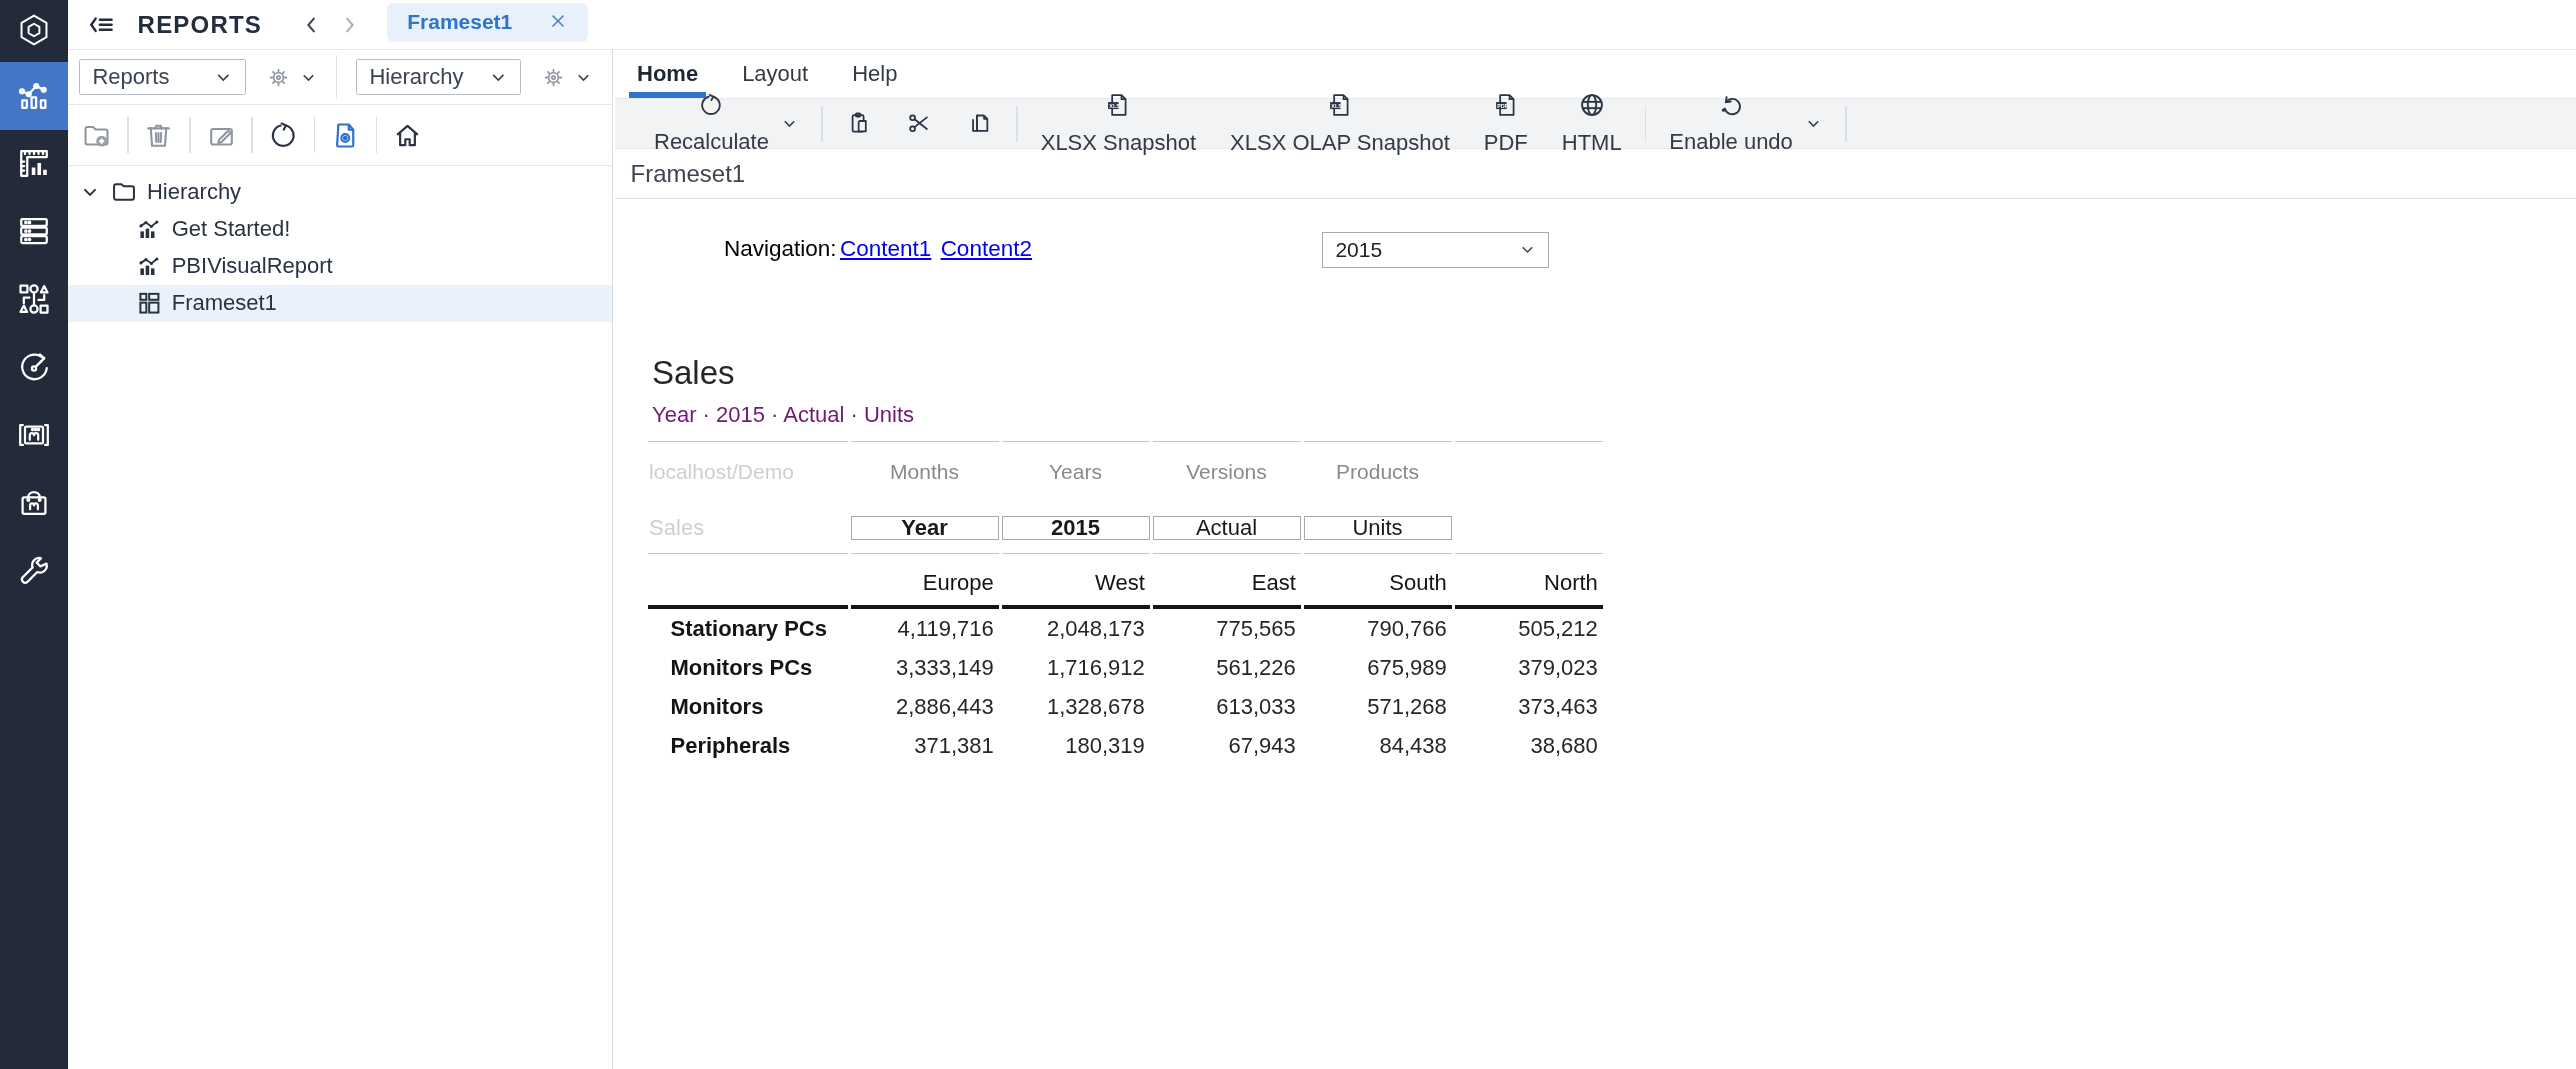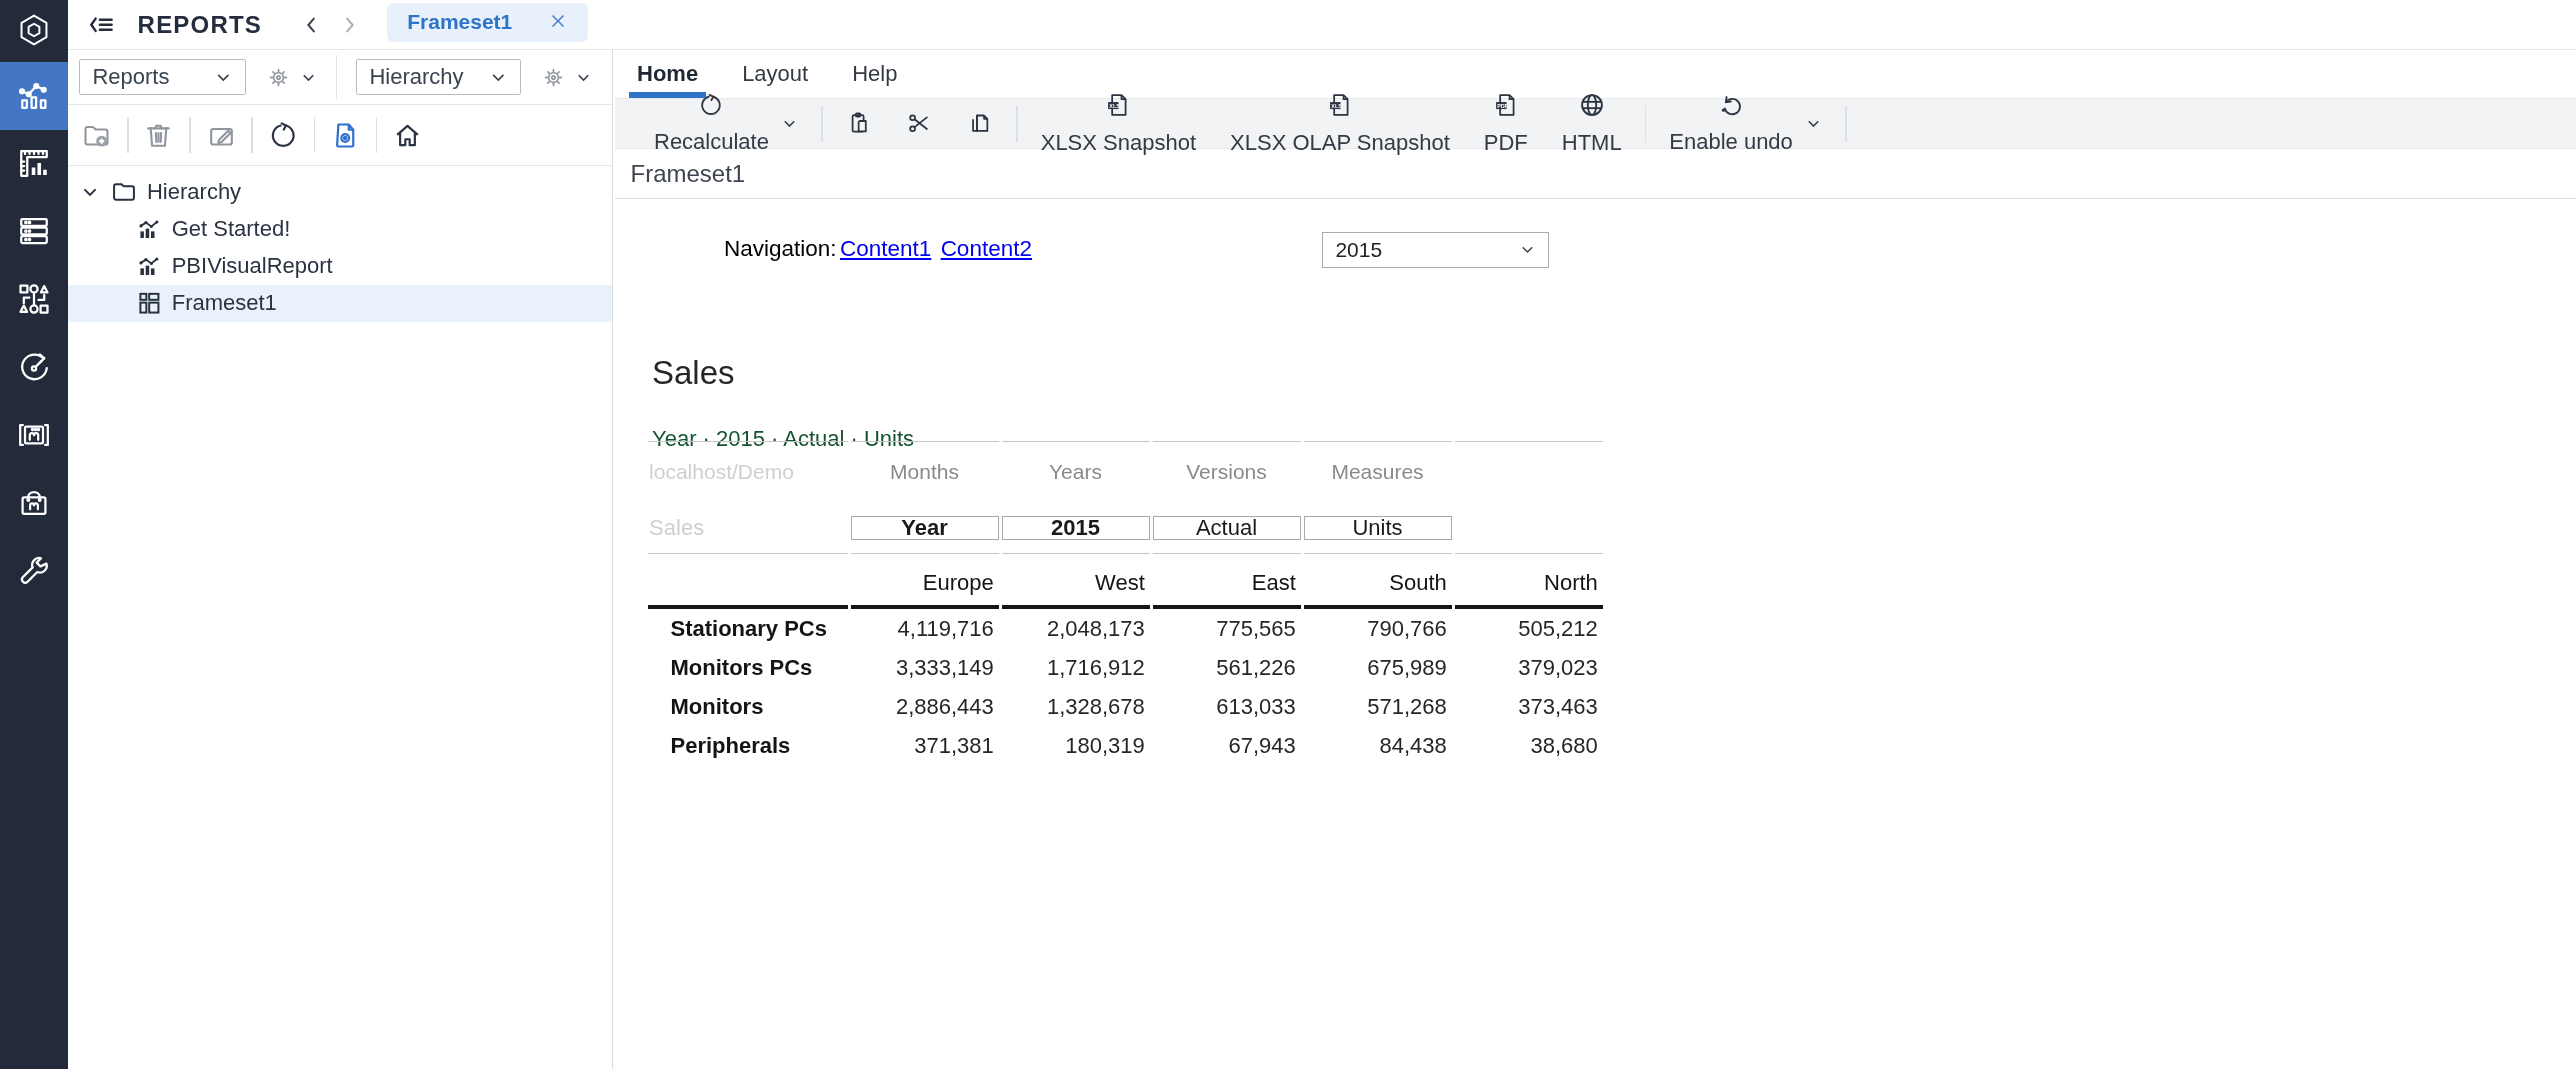--- a/index.html
+++ b/index.html
@@ -69,21 +69,21 @@
 
   .doc { position:absolute; left:0; top:152px; right:0; bottom:0; background:#fff; }
   .nav-label { position:absolute; left:109px; top:34px; font-size:22.5px; color:#000; }
   .nav-links { position:absolute; left:225px; top:34px; font-size:22.5px; }
   .nav-links a { color:#0000EE; text-decoration:underline; margin-right:9.3px; cursor:pointer; }
   .year-select { position:absolute; left:707px; top:29.5px; width:227px; height:36px; border:1.6px solid #ABABAB;
     background:#fff; display:flex; align-items:center; padding:0 12.4px; cursor:pointer; }
   .year-select .sel-text { flex:1; font-size:21px; color:#222; }
 
   .report-title { position:absolute; left:37px; top:152px; font-size:33px; color:#262626; }
-  .report-subtitle { position:absolute; left:37px; top:224px; font-size:22px; color:#14532d; }
+  .report-subtitle { position:absolute; left:37px; top:200px; font-size:22px; color:#701a75; }
 
   .grid { position:absolute; left:29.5px; top:239px; border-collapse:separate; border-spacing:3.9px 0; }
   .grid td { font-size:22px; color:#262626; }
   tr.dimhead td { border-top:1.6px solid #C6C6C6; height:61px; text-align:center; font-size:21px; color:#8A8A8A; vertical-align:middle; }
   td.dim-light { color:#CFCFCF !important; text-align:left !important; padding-left:1.6px; }
   tr.selrow td { height:51px; text-align:center; vertical-align:middle; }
   .selbox { height:24px; border:1.6px solid #A8A8A8; background:#fff; display:flex; align-items:center; justify-content:center;
     font-size:22px; color:#1A1A1A; cursor:pointer; }
   .selbox.bold { font-weight:700; }
   tr.colhead td { border-top:1.6px solid #C6C6C6; border-bottom:4.7px solid #161616; height:56px; vertical-align:bottom;
@@ -539,21 +539,21 @@
             <col style="width:148px">
             <col style="width:148px">
             <col style="width:148px">
         </colgroup>
         <tbody>
             <tr class="dimhead">
           <td class="dim-light">localhost/Demo</td>
           <td>Months</td>
           <td>Years</td>
           <td>Versions</td>
-          <td>Measures</td>
+          <td>Products</td>
           <td></td>
         </tr>
         <tr class="selrow">
           <td class="dim-light">Sales</td>
           <td>
                 <div class="selbox bold">Year</div>
               </td>
           <td>
                 <div class="selbox bold">2015</div>
               </td>

